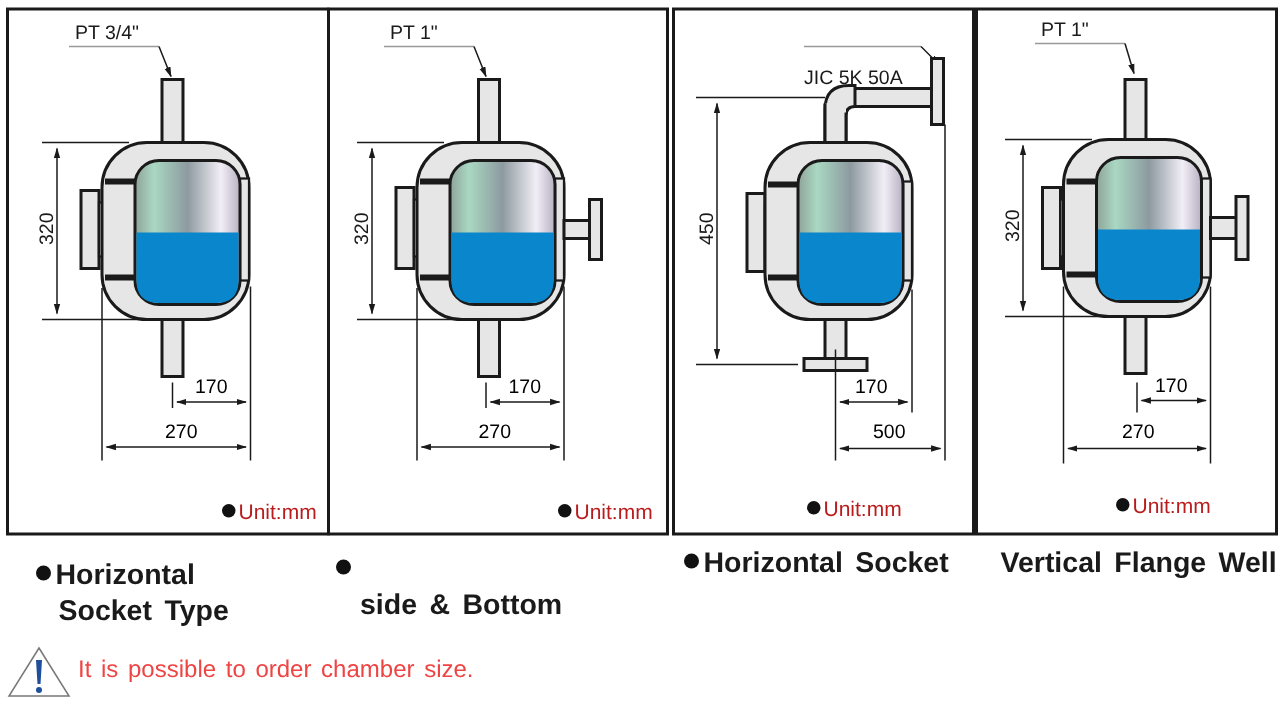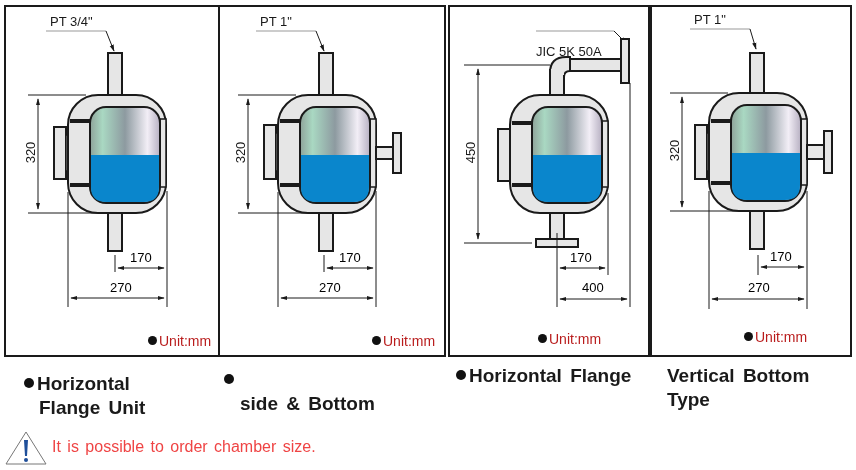--- a/index.html
+++ b/index.html
@@ -133,21 +133,21 @@
     <line x1="28" y1="62" x2="28" y2="232" stroke="#1a1a1a" stroke-width="1" marker-start="url(#arr)" marker-end="url(#arr)"></line>
     <line x1="107" y1="226" x2="107" y2="300" stroke="#1a1a1a" stroke-width="1"></line>
     <line x1="158" y1="186" x2="158" y2="268" stroke="#1a1a1a" stroke-width="1"></line>
     <line x1="180" y1="76" x2="180" y2="300" stroke="#1a1a1a" stroke-width="1"></line>
     <line x1="110" y1="261" x2="155" y2="261" stroke="#1a1a1a" stroke-width="1" marker-start="url(#arr)" marker-end="url(#arr)"></line>
     <line x1="110" y1="292" x2="177" y2="292" stroke="#1a1a1a" stroke-width="1" marker-start="url(#arr)" marker-end="url(#arr)"></line>
   </svg>
   <div class="callout" style="left:86px; top:7px;margin-top:30px;">JIC 5K 50A</div>
   <div class="dim-v" style="left:10px; top:138px;">450</div>
   <div class="dim" style="left:120px; top:243px;">170</div>
-  <div class="dim" style="left:132px; top:273px;">400</div>
+  <div class="dim" style="left:132px; top:273px;">500</div>
   <div class="unit" style="left:88px; top:324px;"><span class="dot"></span><span>Unit:mm</span></div>
 </div>
 
 <div class="panel" style="left:650px; width:202px;">
   <svg width="202" height="352">
     <line x1="38" y1="22" x2="98" y2="22" stroke="#999" stroke-width="1"></line>
     <line x1="98" y1="22" x2="104" y2="42" stroke="#1a1a1a" stroke-width="1" marker-end="url(#arr)"></line>
     <rect x="98" y="46" width="14" height="44" fill="#e6e6e6" stroke="#1a1a1a" stroke-width="2"></rect>
     <rect x="98" y="200" width="14" height="42" fill="#e6e6e6" stroke="#1a1a1a" stroke-width="2"></rect>
     <rect x="43" y="118" width="12" height="54" fill="#e6e6e6" stroke="#1a1a1a" stroke-width="2"></rect>
@@ -171,31 +171,31 @@
   </svg>
   <div class="callout" style="left:42px; top:5px;">PT 1"</div>
   <div class="dim-v" style="left:12px; top:136px;">320</div>
   <div class="dim" style="left:118px; top:242px;">170</div>
   <div class="dim" style="left:96px; top:273px;">270</div>
   <div class="unit" style="left:92px; top:322px;"><span class="dot"></span><span>Unit:mm</span></div>
 </div>
 
 <div class="caption" style="left:24px; top:372px;">
   <div><span class="dot"></span><span>Horizontal</span></div>
-  <div style="padding-left:15px;">Flange Unit</div>
+  <div style="padding-left:15px;">Socket Type</div>
 </div>
 <div class="caption" style="left:224px; top:368px;">
   <div><span class="dot"></span></div>
   <div style="padding-left:16px;">side &amp; Bottom</div>
 </div>
 <div class="caption" style="left:456px; top:364px;">
-  <div><span class="dot"></span><span>Horizontal Flange</span></div>
+  <div><span class="dot"></span><span>Horizontal Socket</span></div>
 </div>
 <div class="caption" style="left:652px; top:364px;">
-  <div style="padding-left:15px;">Vertical Bottom Type</div>
+  <div style="padding-left:15px;">Vertical Flange Well</div>
 </div>
 
 <svg class="note" width="44" height="36">
   <path d="M22,2 L42,34 L2,34 Z" fill="#fff" stroke="#777" stroke-width="1"></path>
   <path d="M20,10 L24,10 L23,26 L21,26 Z" fill="#1f4f9a"></path>
   <circle cx="22" cy="30" r="2" fill="#1f4f9a"></circle>
 </svg>
 <div class="note-text">It is possible to order chamber size.</div>
 
 </body></html>

